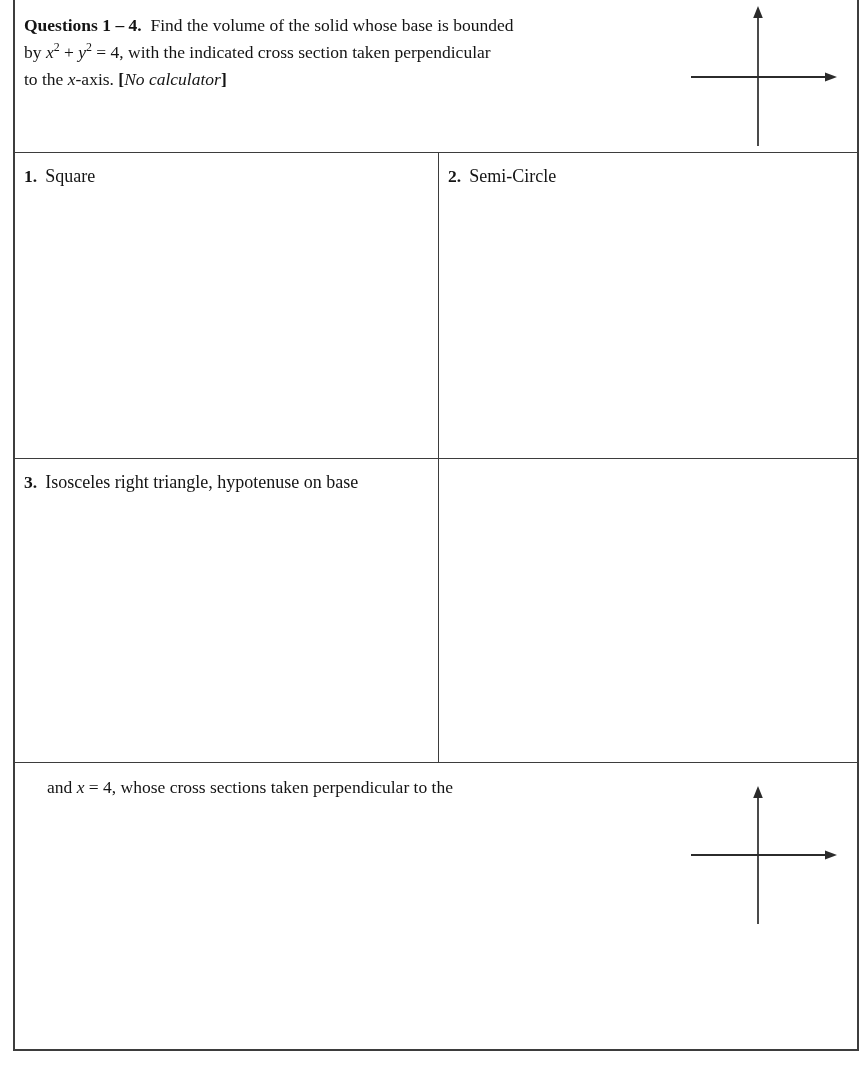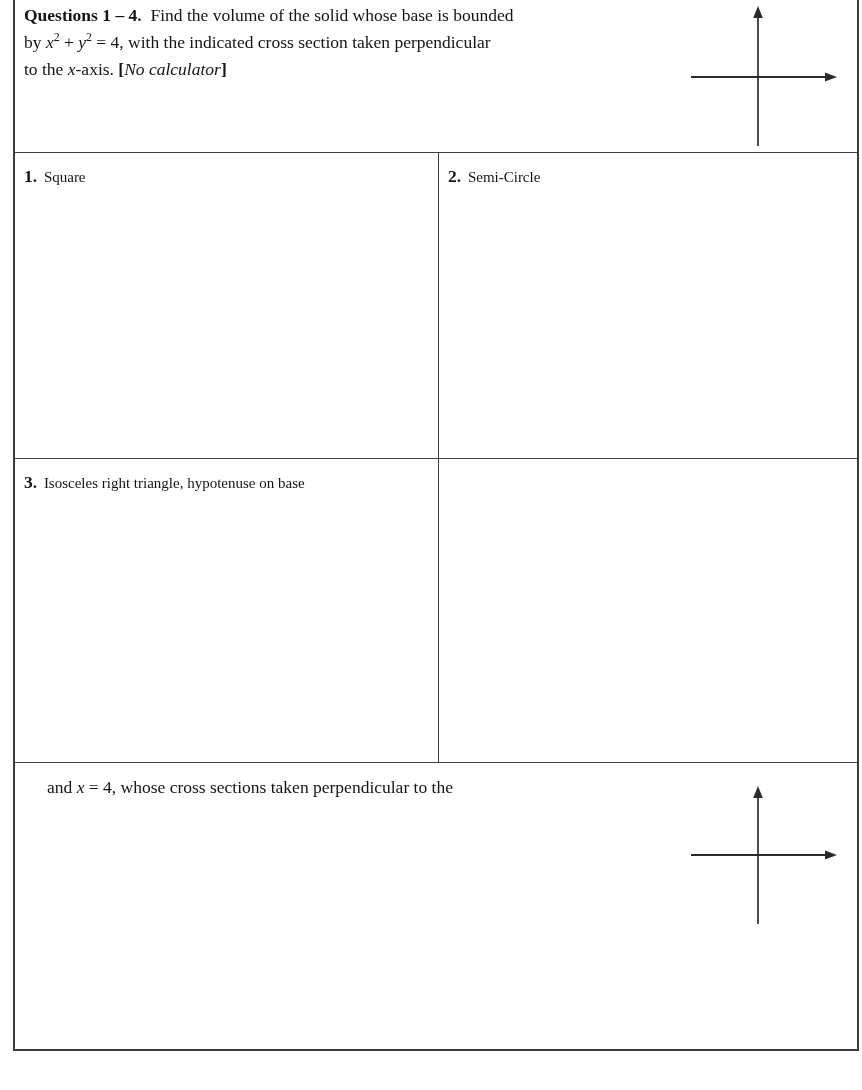--- a/index.html
+++ b/index.html
@@ -25,21 +25,21 @@
     background: #ffffff;
   }
   .section {
     position: relative;
     box-sizing: border-box;
     width: 100%;
   }
   .header-section {
     height: 153px;
     border-bottom: 1.5px solid #3d3d3d;
-    padding: 2px 0 0 9px;
+    padding: 12px 0 0 9px;
   }
   .grid-row {
     display: flex;
     box-sizing: border-box;
     width: 100%;
   }
   .row-1 { height: 306px; border-bottom: 1.5px solid #3d3d3d; }
   .row-2 { height: 304px; border-bottom: 1.5px solid #3d3d3d; }
   .cell {
     box-sizing: border-box;
@@ -65,21 +65,21 @@
   .seg-bolditalic { font-weight: normal; font-style: italic; }
   sup {
     font-size: 0.68em;
     line-height: 0;
   }
   .cell-number {
     font-weight: bold;
     font-size: 17.5px;
   }
   .cell-label {
-    font-size: 15px;
+    font-size: 18px;
     margin-left: 0.45em;
   }
   .axes-svg {
     position: absolute;
     right: 19px;
   }
   .axes-top { top: 5px; }
   .axes-bottom { top: 22px; }
 </style>
 </head>

